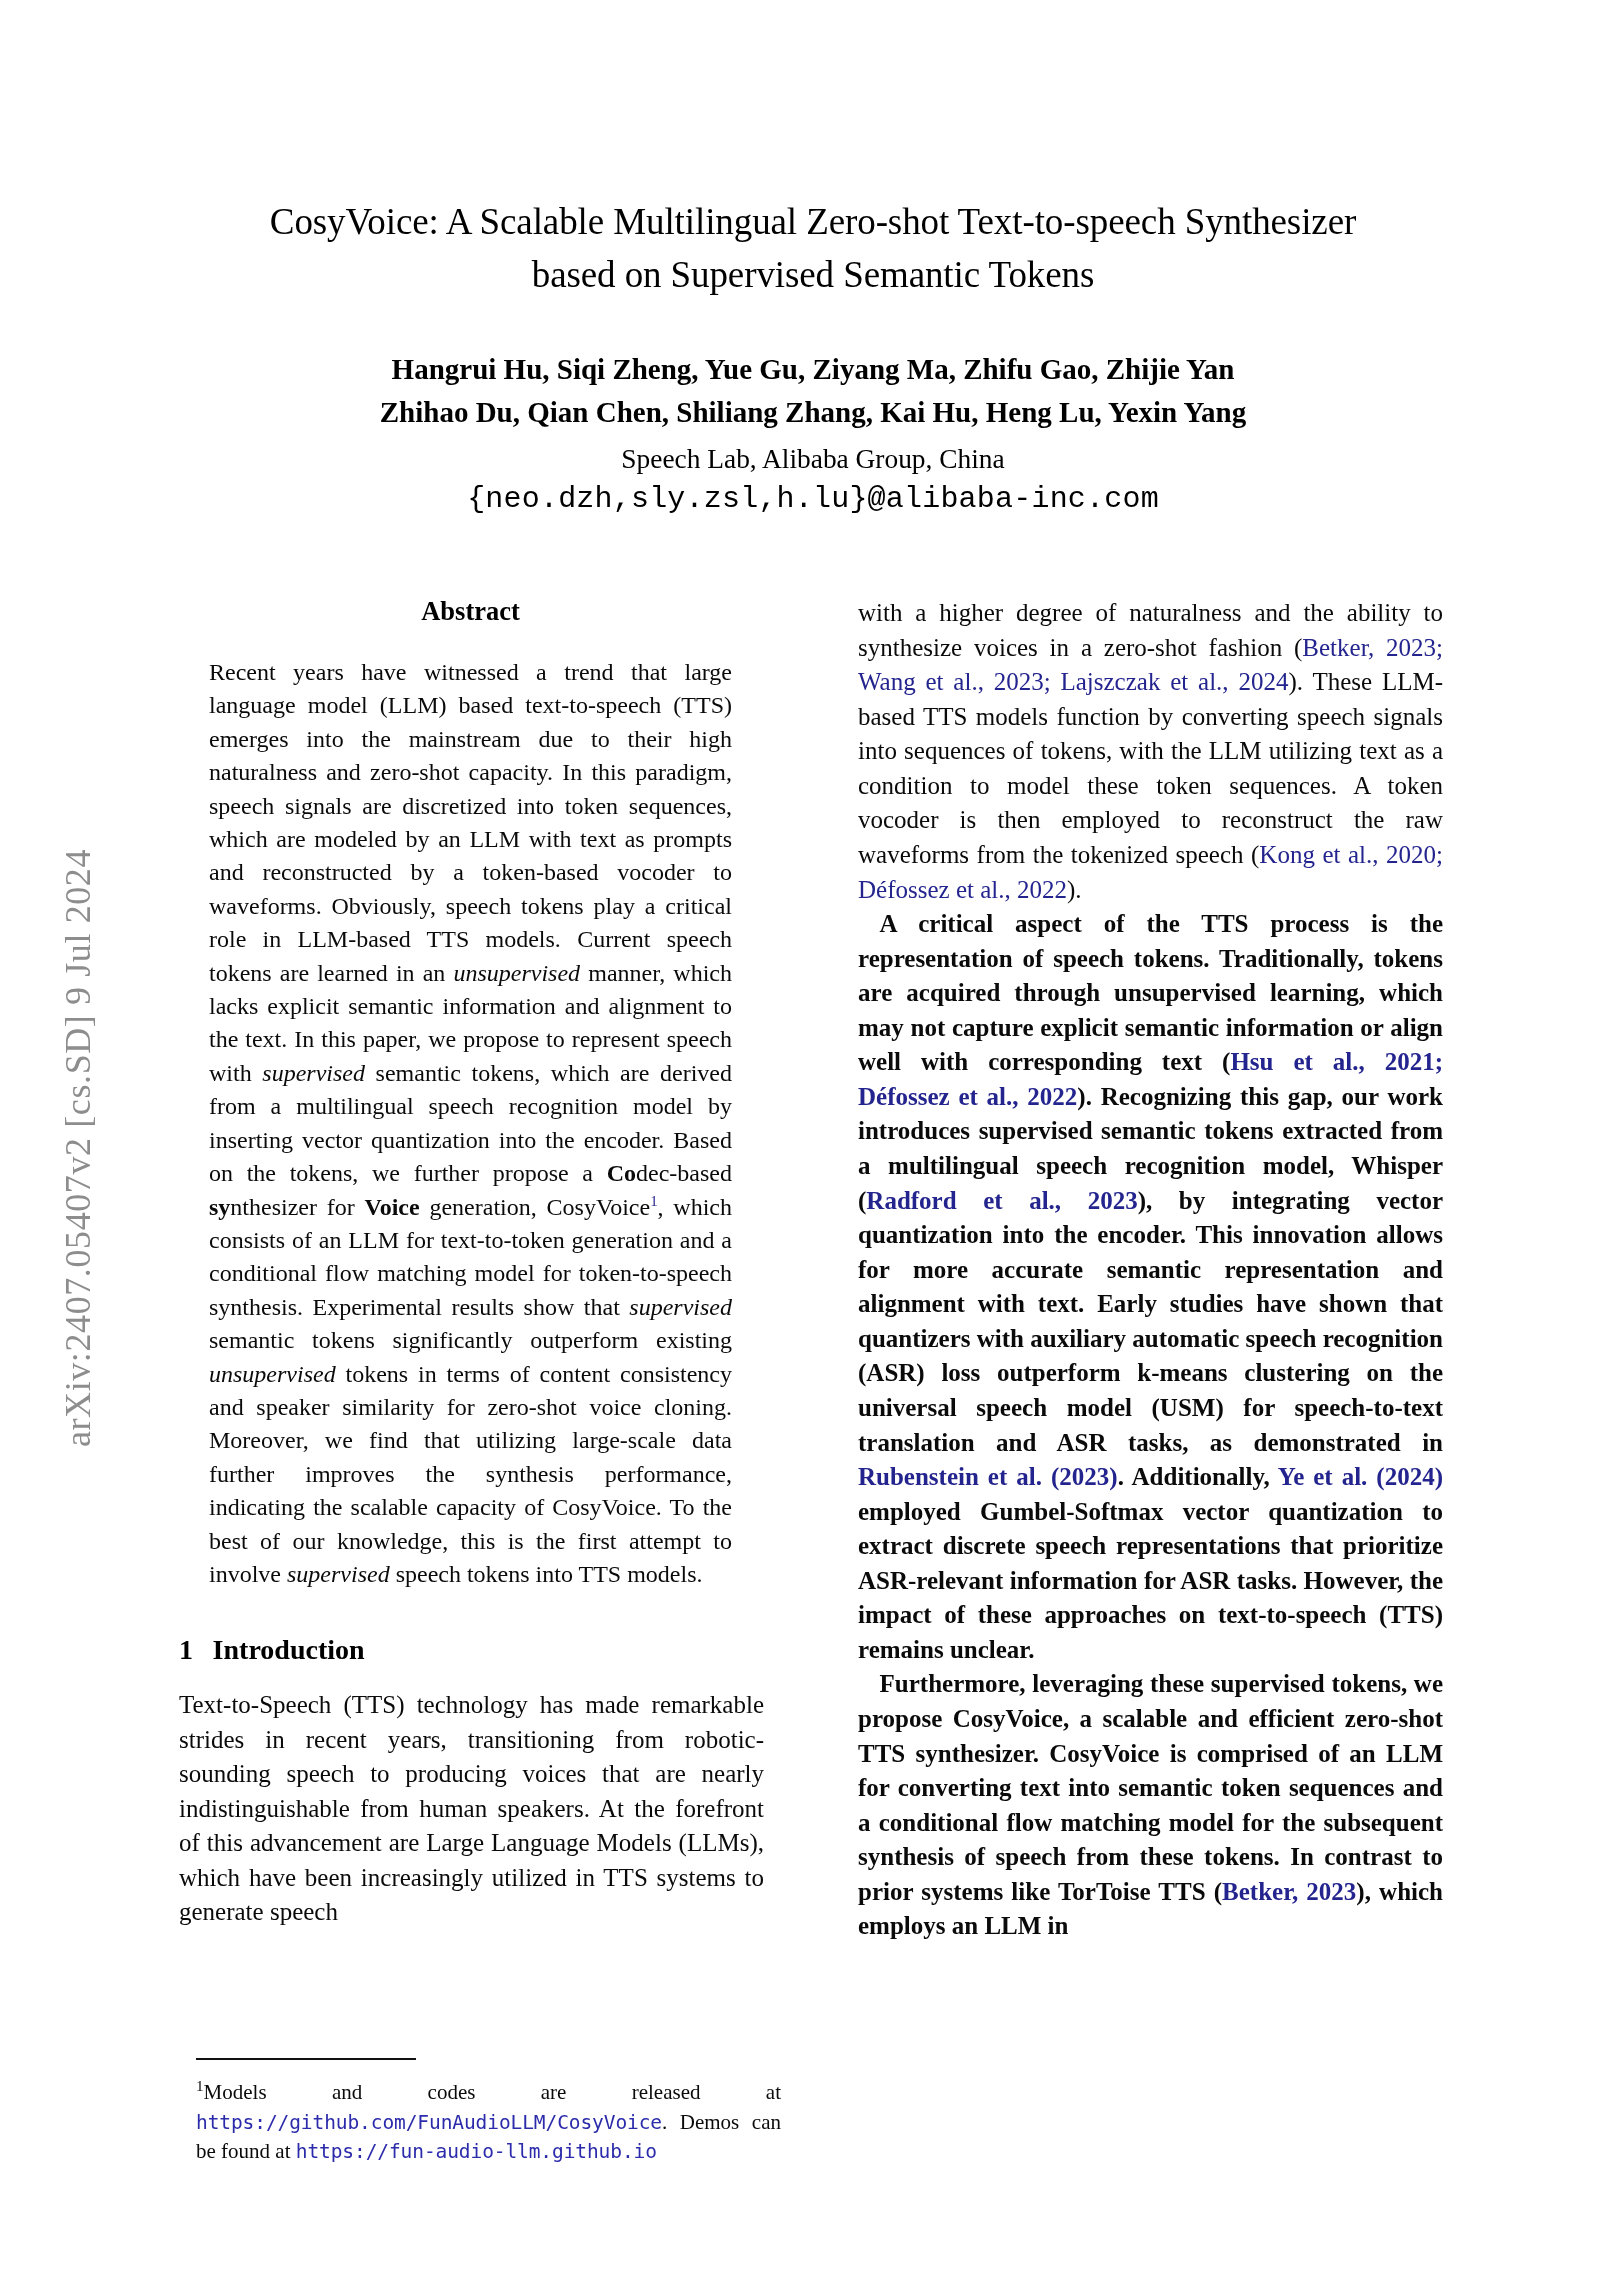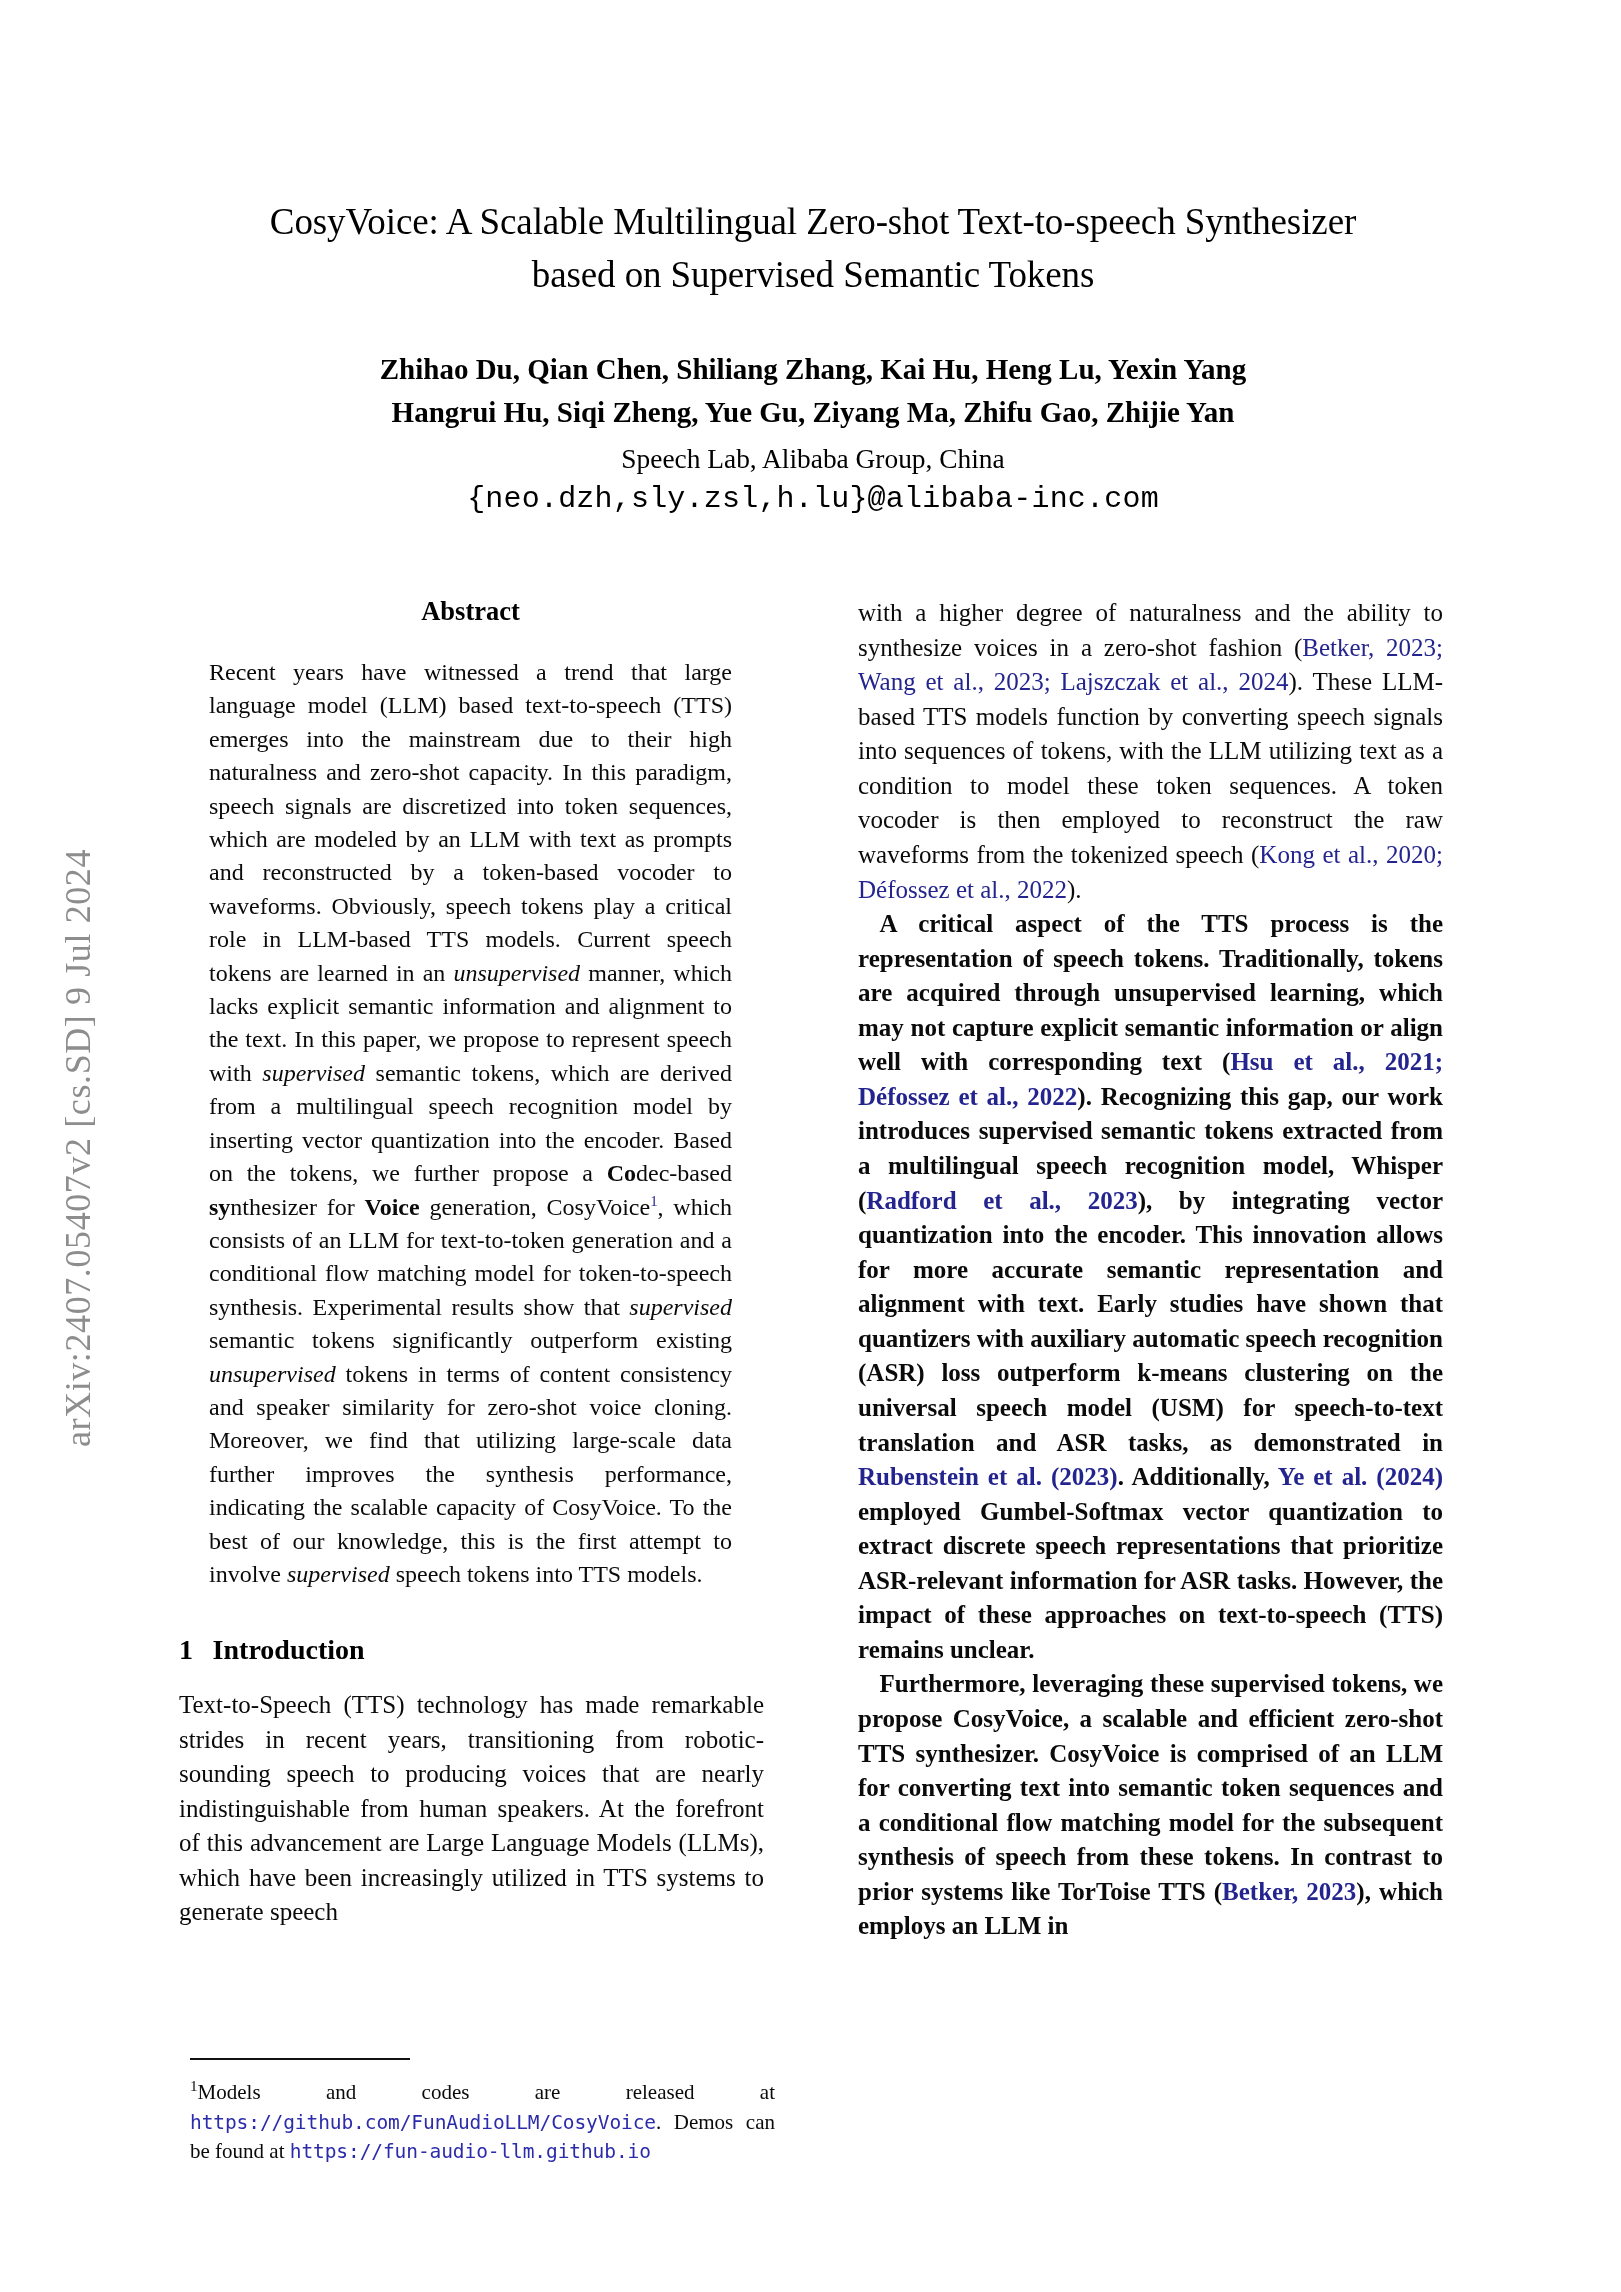--- a/index.html
+++ b/index.html
@@ -128,21 +128,21 @@
     font-size: 0.93em;
     letter-spacing: -0.1px;
   }
   .ital { font-style: italic; }
   .bd   { font-weight: bold; }
   sup.fn { color: #24248f; font-size: 0.62em; vertical-align: super; }
 
   
   .footnote {
     position: absolute;
-    left: 190px;
+    left: 196px;
     top: 2058px;
     width: 585px;
   }
   .footnote-rule {
     width: 220px;
     height: 1.6px;
     background: #111;
     margin-bottom: 16.7px;
   }
   .footnote-text {
@@ -160,22 +160,22 @@
 <div class="page">
 
   <div class="arxiv-stamp">arXiv:2407.05407v2  [cs.SD]  9 Jul 2024</div>
 
   <div class="title-block">
     <h1 class="paper-title">
       <span>CosyVoice: A Scalable Multilingual Zero-shot Text-to-speech Synthesizer</span><br>
       <span>based on Supervised Semantic Tokens</span>
     </h1>
     <div class="authors">
+      <div>Hangrui Hu, Siqi Zheng, Yue Gu, Ziyang Ma, Zhifu Gao, Zhijie Yan</div>
       <div>Zhihao Du, Qian Chen, Shiliang Zhang, Kai Hu, Heng Lu, Yexin Yang</div>
-      <div>Hangrui Hu, Siqi Zheng, Yue Gu, Ziyang Ma, Zhifu Gao, Zhijie Yan</div>
     </div>
     <div class="affiliation">Speech Lab, Alibaba Group, China</div>
     <div class="email">{neo.dzh,sly.zsl,h.lu}@alibaba-inc.com</div>
   </div>
 
   <div class="columns">
 
     <div class="col col-left">
 
       <div class="abstract-wrap">

